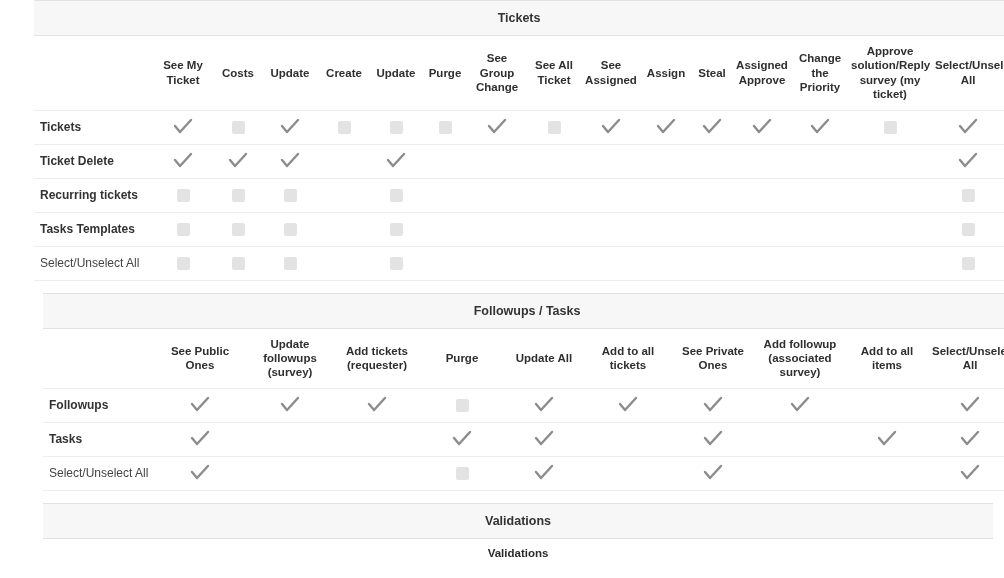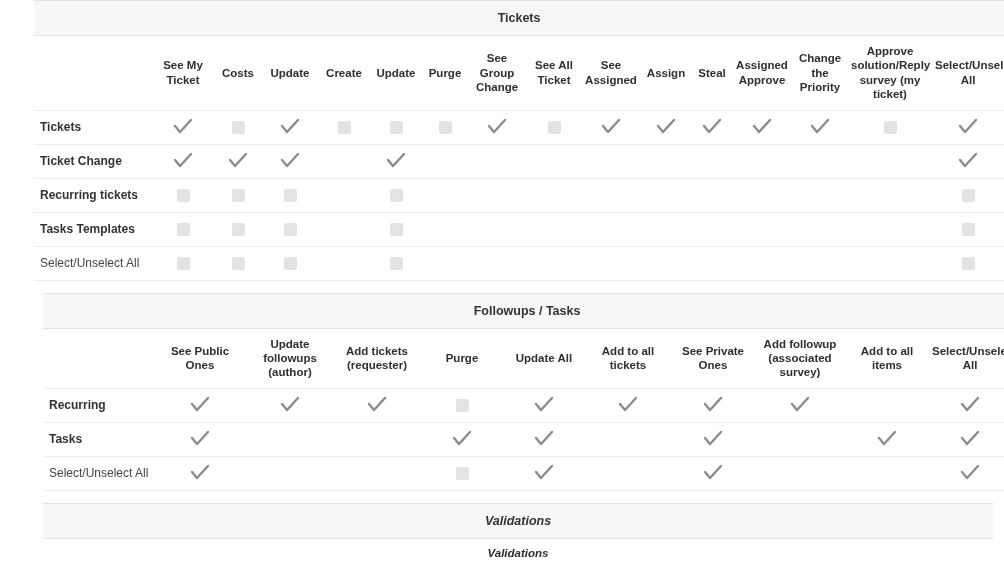--- a/index.html
+++ b/index.html
@@ -80,21 +80,21 @@
   .check {
     display: inline-block;
     width: 20px;
     height: 18px;
     position: relative;
   }
   .check svg { display:block; }
   
   .tbl-tickets { width: 970px; margin-left: 34px; }
   .tbl-followups { width: 950px; margin-left: 43px; }
-  .tbl-validations { width: 950px; margin-left: 43px; font-style: italic; }
+  .tbl-validations { width: 950px; margin-left: 43px; }
   .sec-gap { height: 12px; }
   .validations-header-row td {
     text-align: center;
     font-weight: bold;
     font-size: 11.5px;
     padding-top: 8px;
   }
 </style>
 </head>
 <body>
@@ -252,21 +252,21 @@
               <span class="check">
                 <svg width="20" height="18" viewBox="0 0 20 18">
                   <path d="M2 8 L7 14 L18 2" stroke="#8c8c8c" stroke-width="2.4" fill="none" stroke-linecap="round" stroke-linejoin="round"></path>
                 </svg>
               </span>
             </span>
           </td>
       </tr>
 
       <tr class="body-row">
-        <td class="row-label">Ticket Change</td>
+        <td class="row-label">Ticket Delete</td>
         <td>
             <span class="cell-inner">
               <span class="check">
                 <svg width="20" height="18" viewBox="0 0 20 18">
                   <path d="M2 8 L7 14 L18 2" stroke="#8c8c8c" stroke-width="2.4" fill="none" stroke-linecap="round" stroke-linejoin="round"></path>
                 </svg>
               </span>
             </span>
           </td>
         <td>
@@ -452,33 +452,33 @@
         <col style="width:84px">
       <col style="width:82px">
     </colgroup>
     <tbody>
       <tr class="section-title-row">
         <td colspan="11">Followups / Tasks</td>
       </tr>
       <tr class="header-row">
         <td></td>
         <td>See Public Ones</td>
-        <td>Update followups (author)</td>
+        <td>Update followups (survey)</td>
         <td>Add tickets (requester)</td>
         <td>Purge</td>
         <td>Update All</td>
         <td>Add to all tickets</td>
         <td>See Private Ones</td>
         <td>Add followup (associated survey)</td>
         <td>Add to all items</td>
         <td>Select/Unselect All</td>
       </tr>
 
       <tr class="body-row">
-        <td class="row-label">Recurring</td>
+        <td class="row-label">Followups</td>
         <td>
             <span class="cell-inner">
               <span class="check">
                 <svg width="20" height="18" viewBox="0 0 20 18">
                   <path d="M2 8 L7 14 L18 2" stroke="#8c8c8c" stroke-width="2.4" fill="none" stroke-linecap="round" stroke-linejoin="round"></path>
                 </svg>
               </span>
             </span>
           </td>
         <td>

